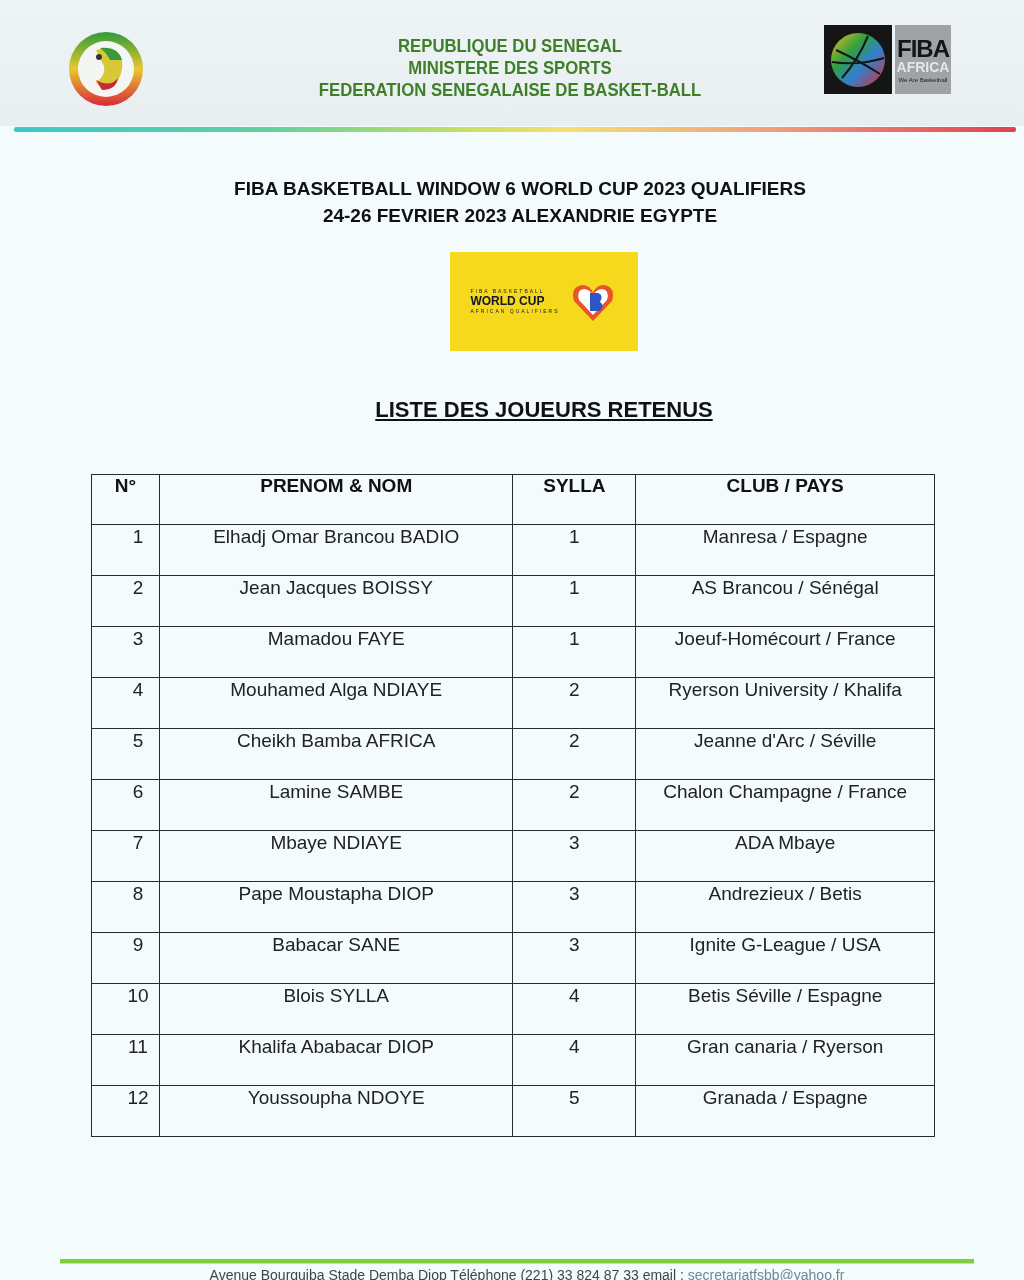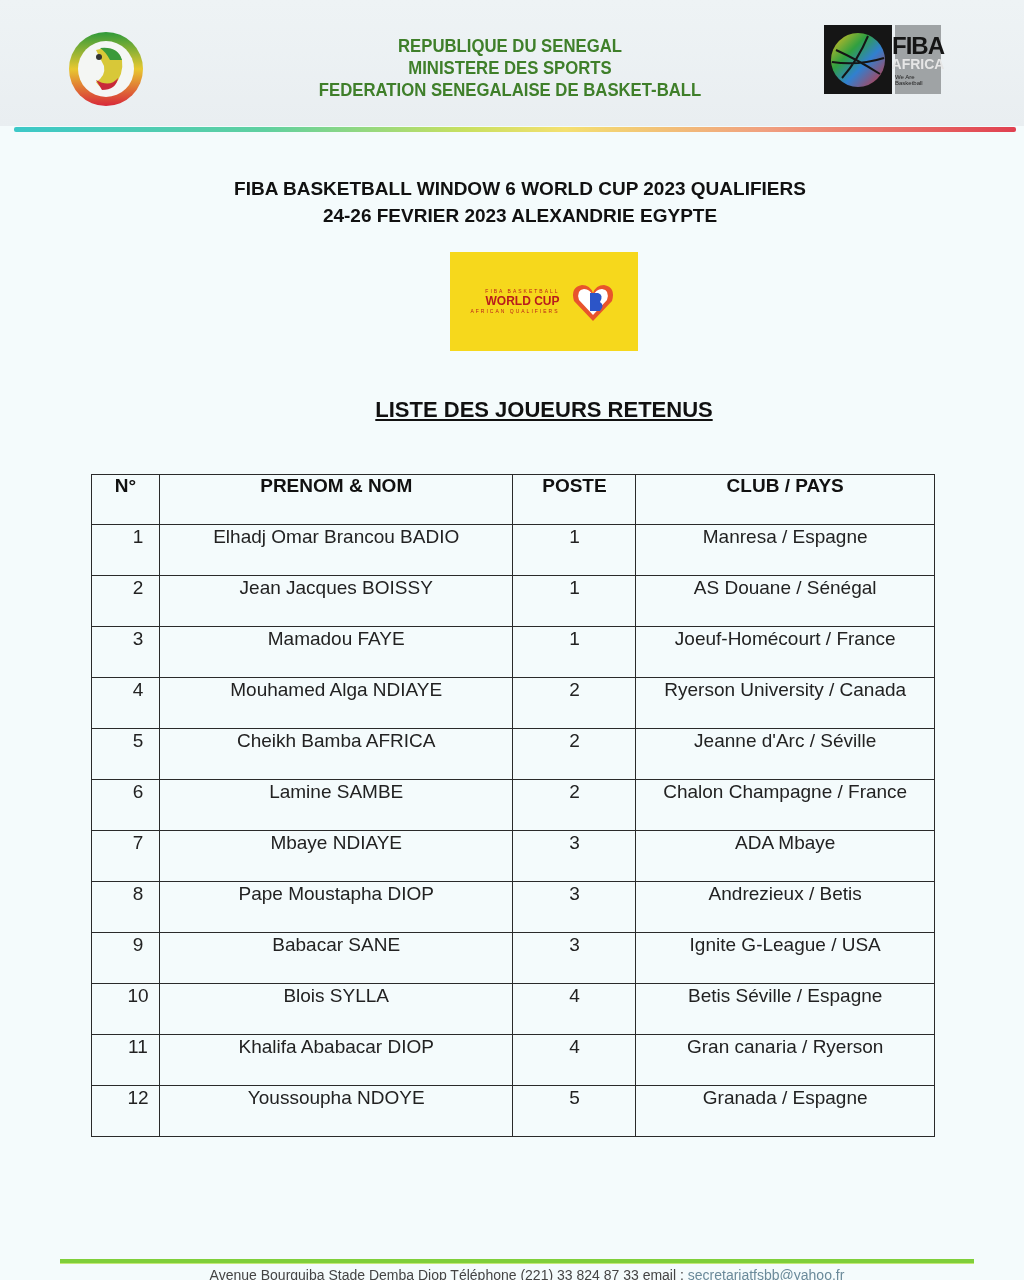--- a/index.html
+++ b/index.html
@@ -24,34 +24,34 @@
   .header-text {
     position: absolute; left: 250px; top: 35px; width: 520px;
     text-align: center; color: #3f7f2a; font-weight: bold;
     font-size: 19px; line-height: 22px; transform: scaleX(0.88);
   }
   .fiba-logo {
     position: absolute; left: 824px; top: 25px; width: 141px; height: 69px;
     display: flex; gap: 3px;
   }
   .fiba-ball { width: 68px; height: 69px; background: #151515; display: flex; align-items: center; justify-content: center; }
-  .fiba-text-box { width: 46px; height: 69px; background: #9fa3a5; display: flex; flex-direction: column; align-items: center; justify-content: center; }
+  .fiba-text-box { width: 56px; height: 69px; background: #9fa3a5; display: flex; flex-direction: column; align-items: center; justify-content: center; }
   .fiba-word { font-weight: bold; font-size: 24px; color: #151515; letter-spacing: -1px; line-height: 24px; }
   .fiba-africa { font-size: 14px; color: #e6e6e6; font-weight: bold; line-height: 12px; }
   .fiba-slogan { font-size: 6px; color: #222; margin-top: 4px; }
 
   .event-title {
     position: absolute; left: 0; top: 175px; width: 1040px; text-align: center;
     font-weight: bold; font-size: 19px; line-height: 27px; color: #111;
   }
   .wc-logo {
     position: absolute; left: 450px; top: 252px; width: 188px; height: 99px;
     background: #f6d81c; display: flex; align-items: center; justify-content: center; gap: 8px;
   }
-  .wc-text { color: #b91c1c; text-align: right; }
+  .wc-text { color: #0f172a; text-align: left; }
   .wc-small { font-size: 5px; letter-spacing: 2px; line-height: 7px; }
   .wc-main { font-size: 12px; font-weight: bold; line-height: 13px; }
   .list-title {
     position: absolute; left: 0; top: 397px; width: 1088px; text-align: center;
     font-weight: bold; font-size: 22px; text-decoration: underline; color: #111;
   }
   table.roster {
     position: absolute; left: 91px; top: 474px; width: 844px; border-collapse: collapse;
   }
   table.roster td, table.roster th {
@@ -148,48 +148,48 @@
   <colgroup>
       <col class="c1">
       <col class="c2">
       <col class="c3">
       <col class="c4">
     </colgroup>
   <thead>
     <tr>
       <th>N°</th>
       <th>PRENOM &amp; NOM</th>
-      <th>POSTE</th>
+      <th>SYLLA</th>
       <th>CLUB / PAYS</th>
     </tr>
   </thead>
   <tbody>
     <tr>
         <td class="num">1</td>
         <td>Elhadj Omar Brancou BADIO</td>
         <td>1</td>
         <td>Manresa / Espagne</td>
       </tr>
     <tr>
         <td class="num">2</td>
         <td>Jean Jacques BOISSY</td>
         <td>1</td>
-        <td>AS Douane / Sénégal</td>
+        <td>AS Brancou / Sénégal</td>
       </tr>
     <tr>
         <td class="num">3</td>
         <td>Mamadou FAYE</td>
         <td>1</td>
         <td>Joeuf-Homécourt / France</td>
       </tr>
     <tr>
         <td class="num">4</td>
         <td>Mouhamed Alga NDIAYE</td>
         <td>2</td>
-        <td>Ryerson University / Canada</td>
+        <td>Ryerson University / Khalifa</td>
       </tr>
     <tr>
         <td class="num">5</td>
         <td>Cheikh Bamba AFRICA</td>
         <td>2</td>
         <td>Jeanne d'Arc / Séville</td>
       </tr>
     <tr>
         <td class="num">6</td>
         <td>Lamine SAMBE</td>

